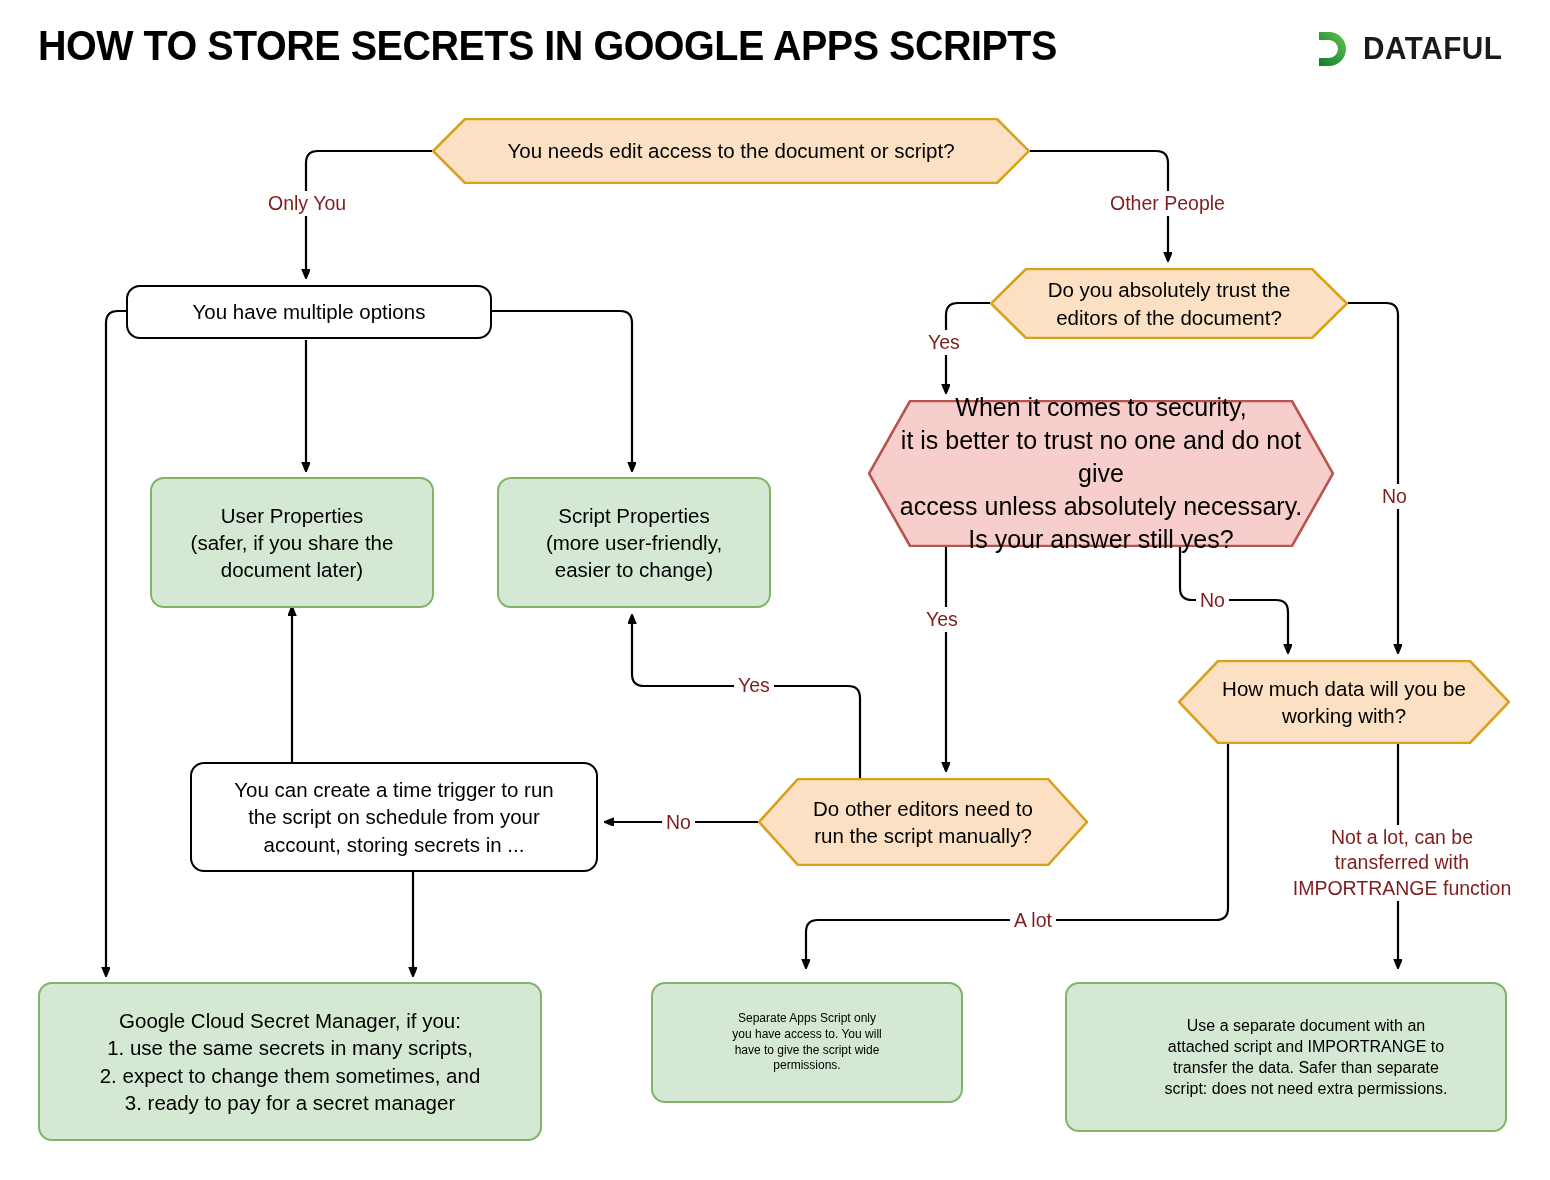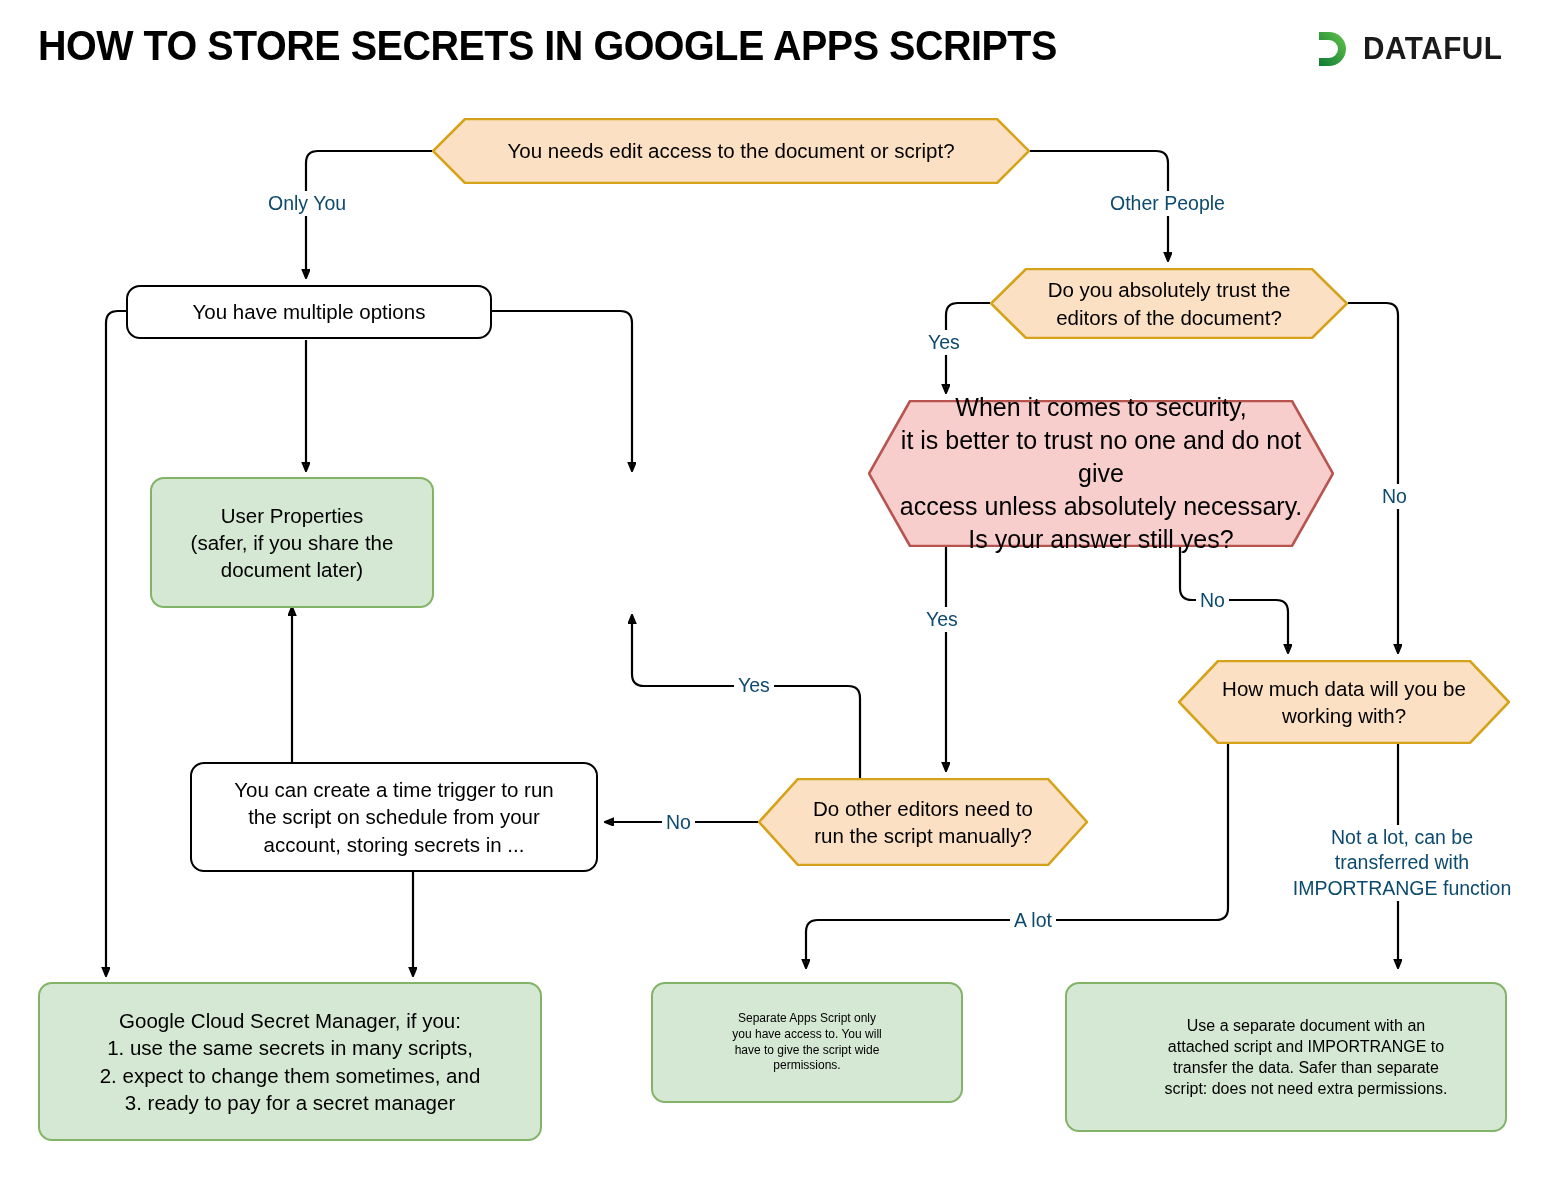--- a/index.html
+++ b/index.html
@@ -94,21 +94,21 @@
     position: absolute;
     left: 0; top: 0;
     width: 100%; height: 100%;
   }
   .hex .txt { position: relative; z-index: 2; }
 
   
   .elabel {
     position: absolute;
     font-size: 19.5px;
-    color: #0c4a6e;
+    color: #7f1d1d;
     background: #ffffff;
     padding: 0 4px;
     white-space: pre-line;
     text-align: center;
     line-height: 1.3;
   }
 </style>
 </head>
 <body>
 
@@ -178,20 +178,25 @@
   <div class="node rect" style="left:126px; top:285px; width:366px; height:54px;">
     <div class="txt">You have multiple options</div>
   </div>
 
   <div class="node green" style="left:150px; top:477px; width:284px; height:131px;">
     <div class="txt">User Properties
 (safer, if you share the
 document later)</div>
   </div>
 
+  <div class="node green" style="left:497px; top:477px; width:274px; height:131px;">
+    <div class="txt">Script Properties
+(more user-friendly,
+easier to change)</div>
+  </div>
 
   <div class="node rect" style="left:190px; top:762px; width:408px; height:110px;">
     <div class="txt">You can create a time trigger to run
 the script on schedule from your
 account, storing secrets in ...</div>
   </div>
 
   <div class="node green" style="left:38px; top:982px; width:504px; height:159px;">
     <div class="txt">Google Cloud Secret Manager, if you:
 1. use the same secrets in many scripts,

